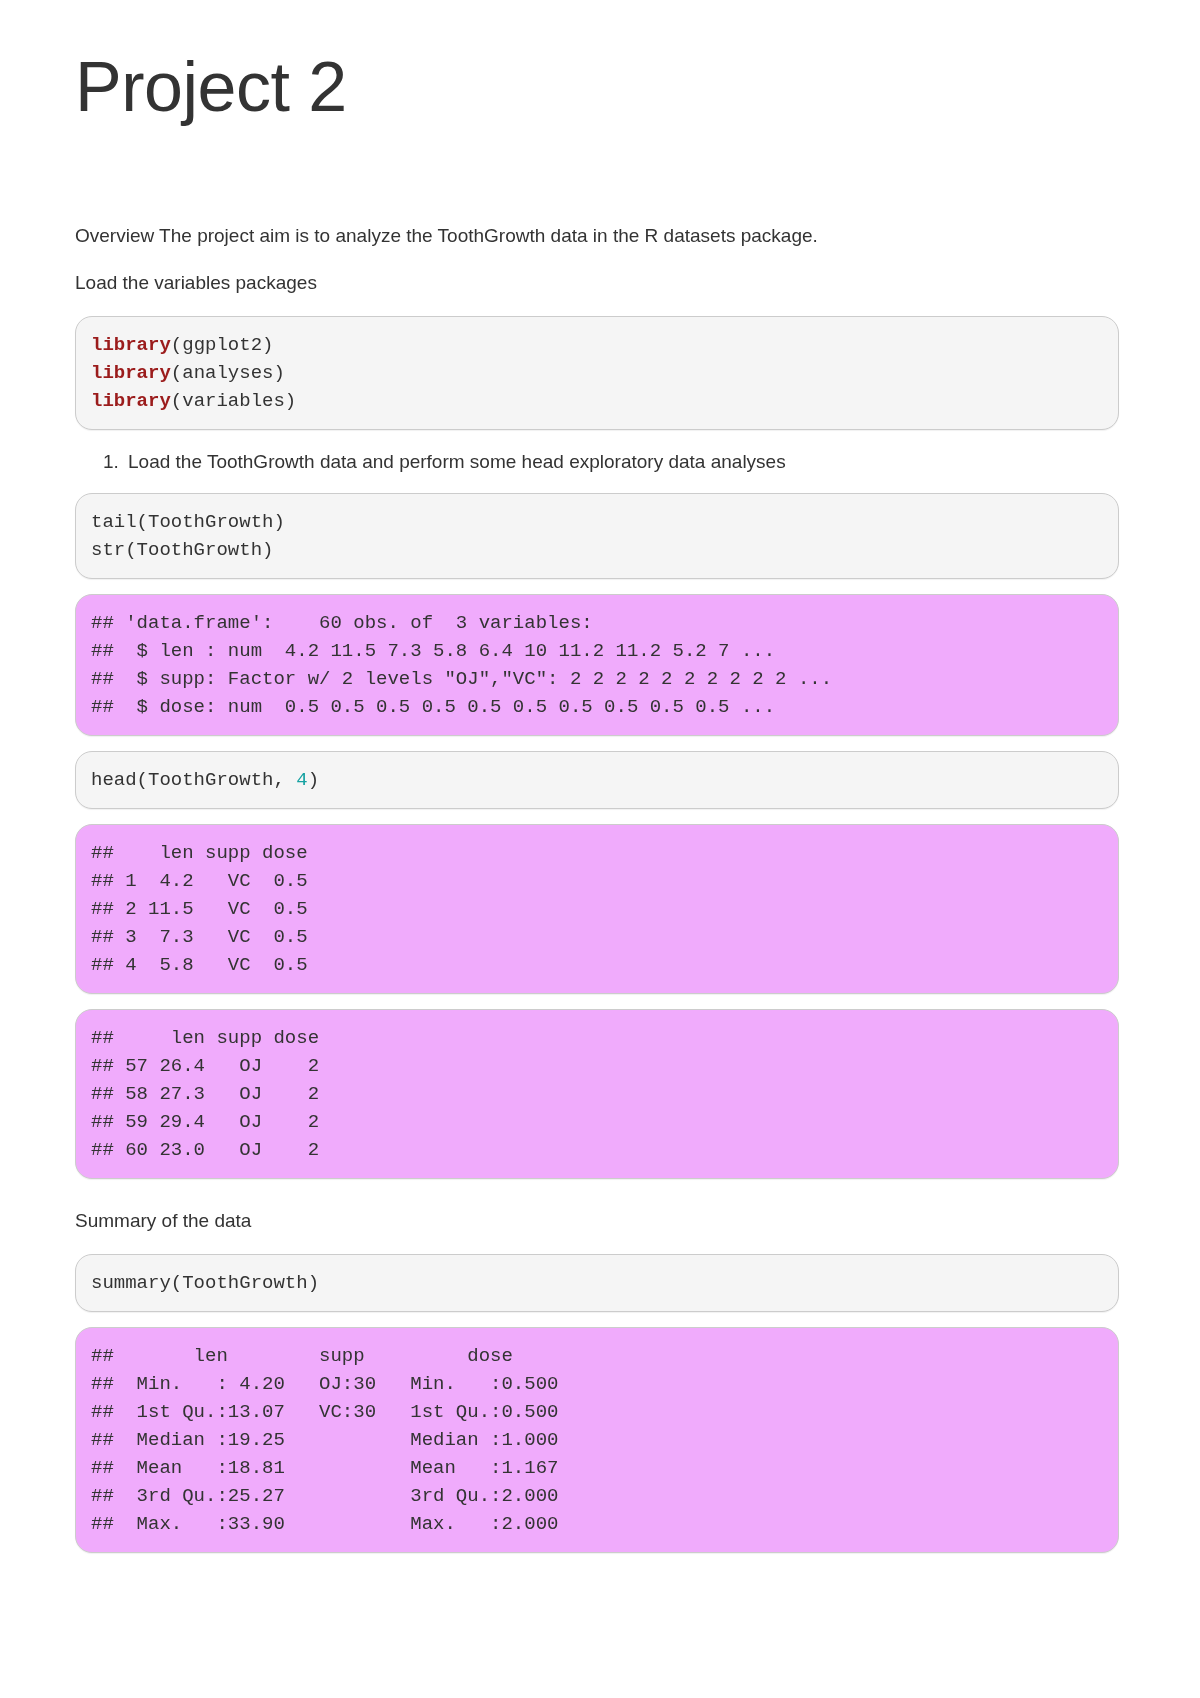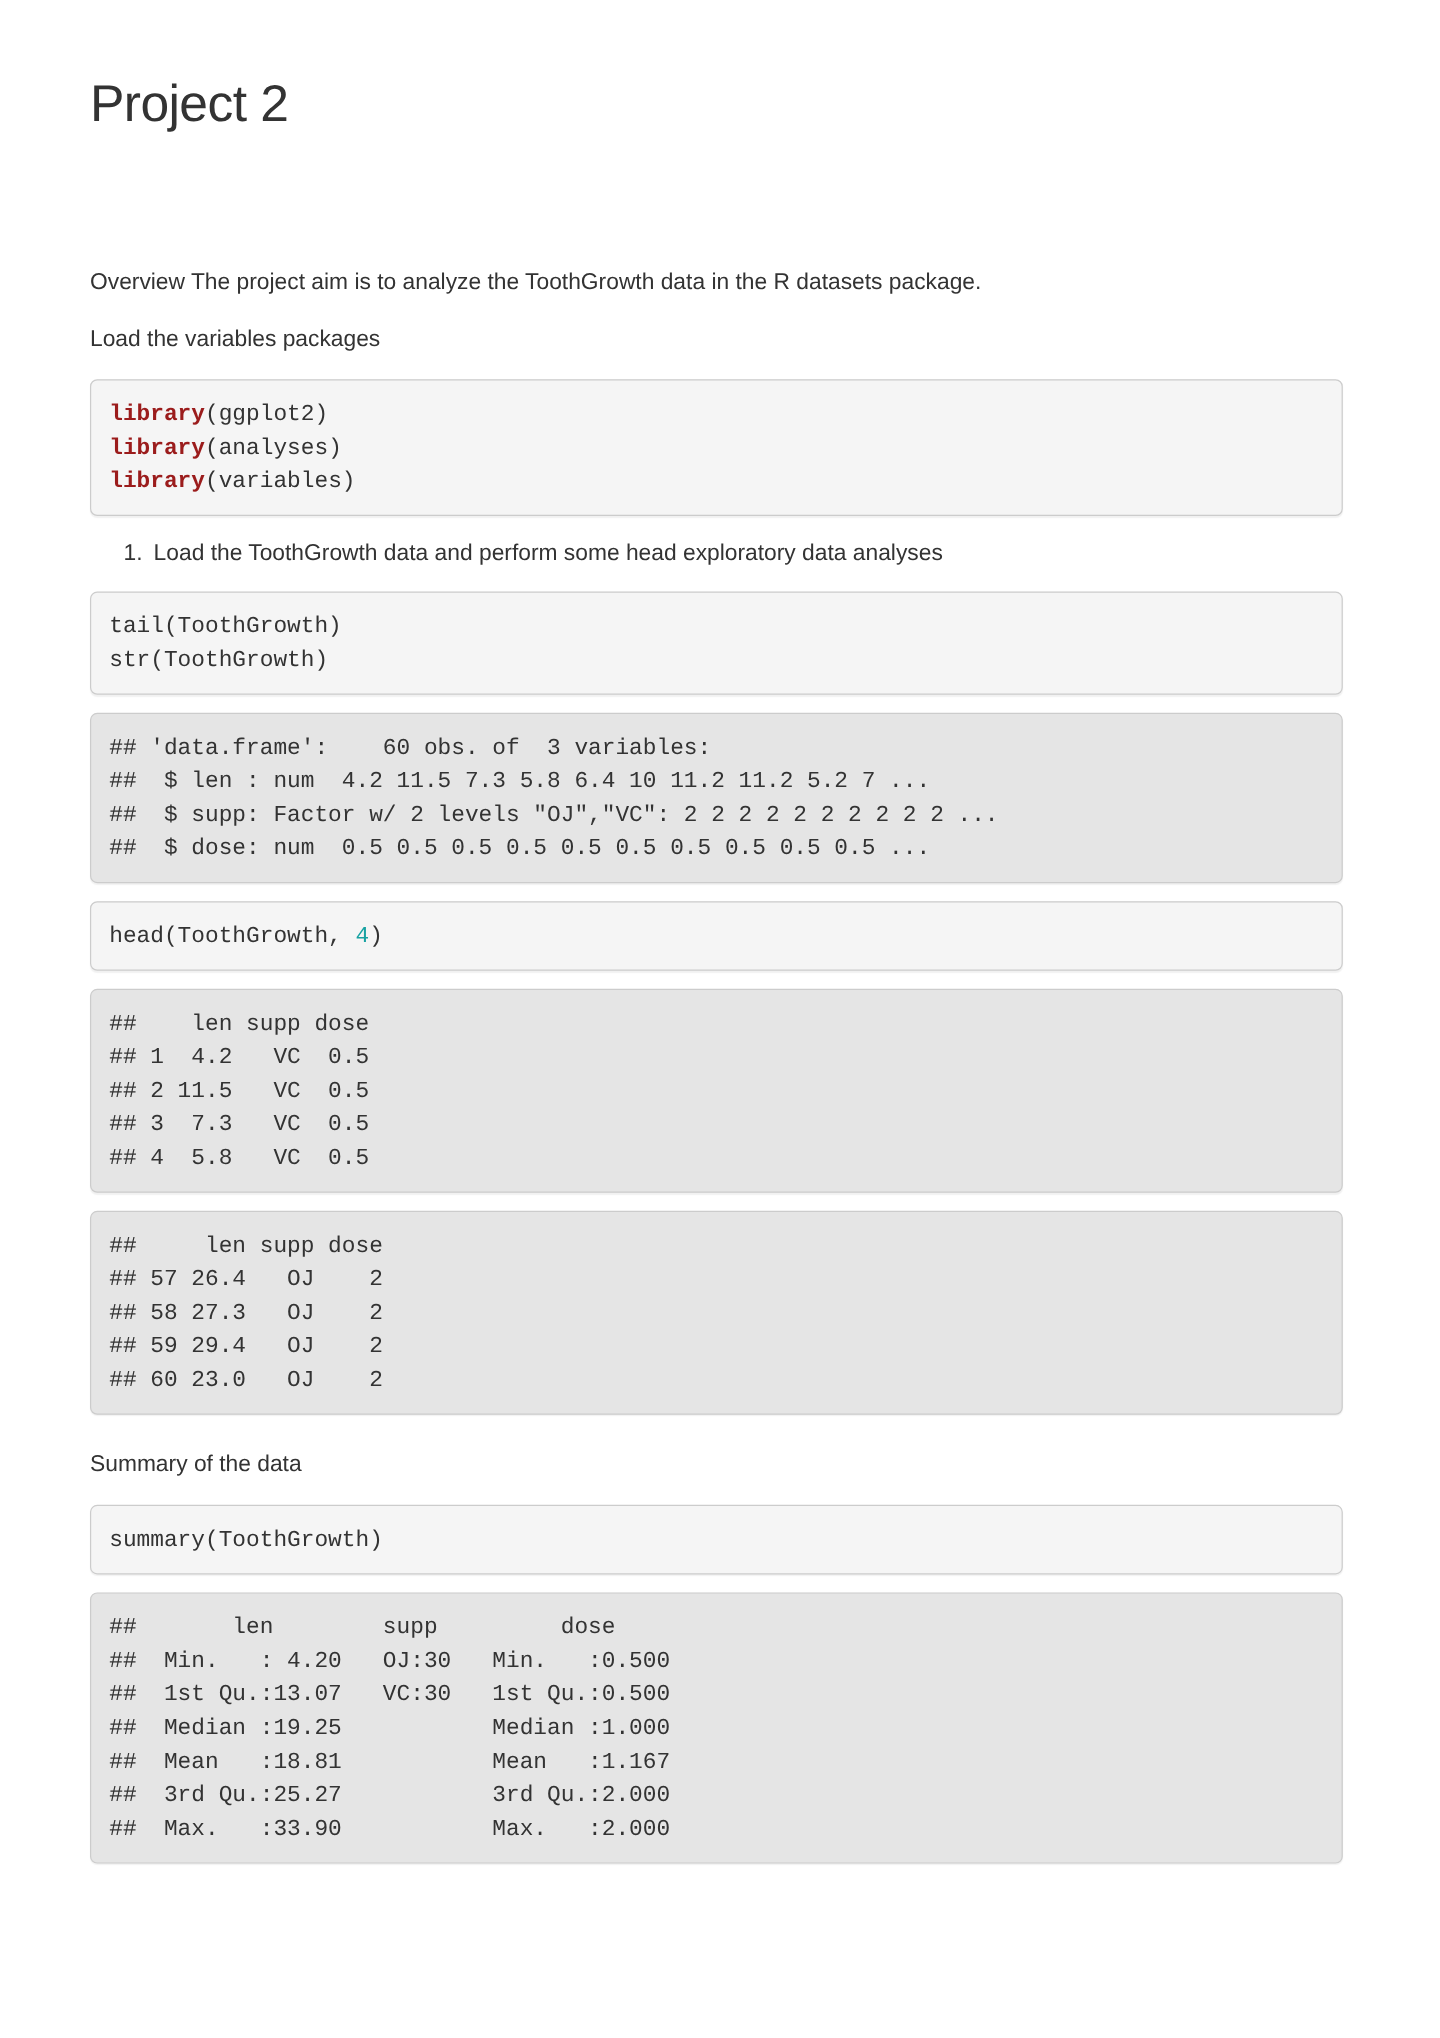--- a/index.html
+++ b/index.html
@@ -20,21 +20,21 @@
     min-height: 1698px;
     font-family: "Liberation Sans", "DejaVu Sans", sans-serif;
     color: var(--text);
   }
   .content {
     width: 1044px;
     margin-left: 75px;
     padding-top: 56px;
   }
   h1.title {
-    font-size: 43px;
+    font-size: 70px;
     line-height: 62px;
     font-weight: 400;
     color: #333333;
     margin: 0 0 104px 0;
     letter-spacing: -0.5px;
   }
   p.body-text {
     font-size: 19px;
     line-height: 27px;
     margin: 0 0 20px 0;
@@ -50,31 +50,31 @@
     line-height: 27px;
   }
   .oli .marker {
     width: 25px;
     flex: 0 0 25px;
   }
   pre.block {
     margin: 14px 0 15px 0;
     padding: 14px 15px;
     border: 1px solid var(--border);
-    border-radius: 6px;
+    border-radius: 17px;
     font-family: "Liberation Mono", "DejaVu Sans Mono", monospace;
     font-size: 19px;
     line-height: 28px;
     white-space: pre;
     overflow: hidden;
     box-shadow: 0 1px 1px rgba(0,0,0,0.06);
     color: #333333;
   }
   pre.code-chunk { background: var(--code-bg); }
-  pre.output-chunk { background: #e5e5e5; }
+  pre.output-chunk { background: #f0abfc; }
   .kw { color: var(--kw); font-weight: bold; }
   .num { color: var(--num); }
   code { font-family: inherit; font-size: inherit; }
   .line { display: block; }
 </style>
 </head>
 <body>
 
 <div class="content">
 

